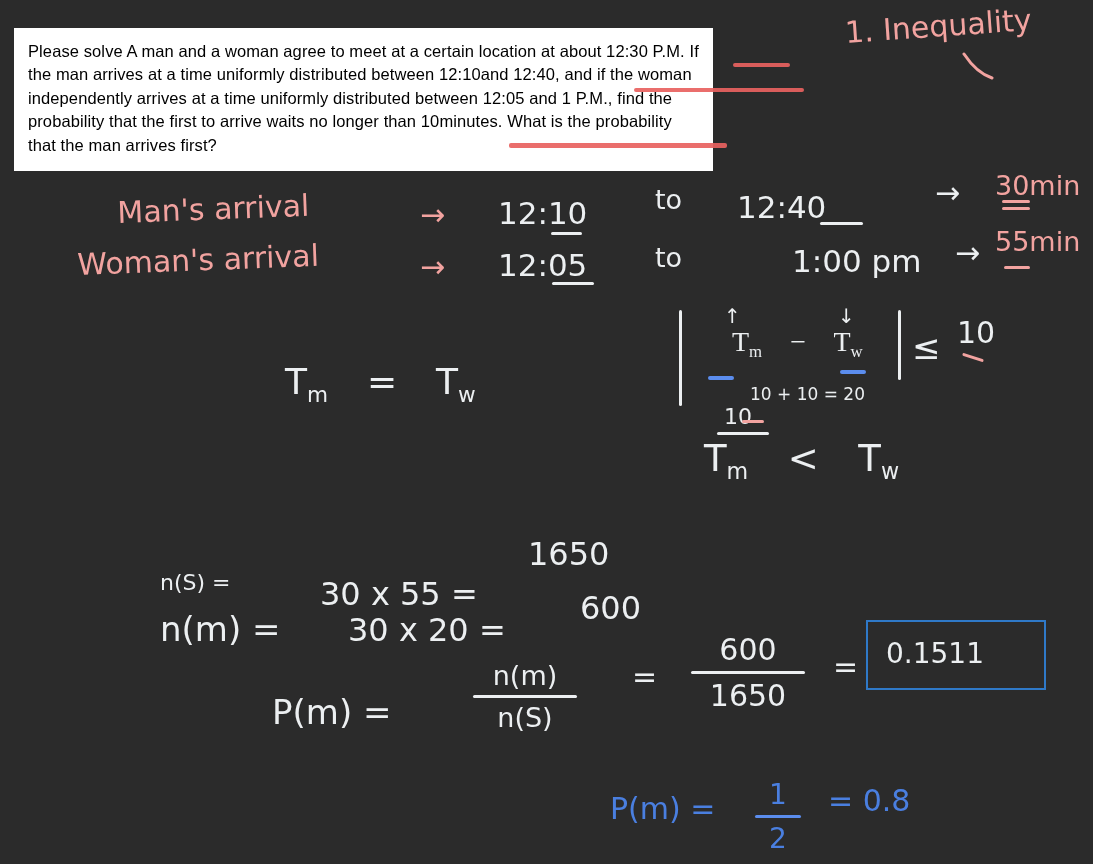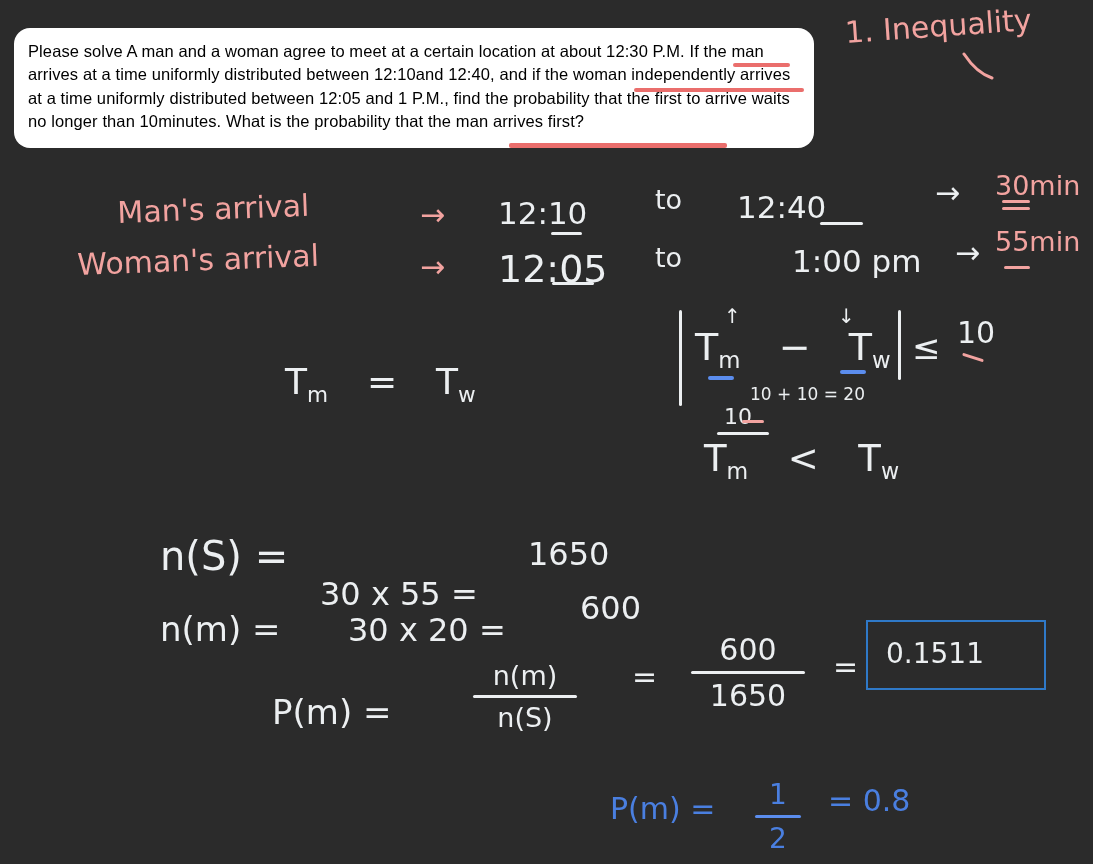--- a/index.html
+++ b/index.html
@@ -11,28 +11,27 @@
     font-family: "Liberation Sans", sans-serif;
     overflow: hidden;
     position: relative;
   }
 
   
   #problem-card {
     position: absolute;
     left: 14px;
     top: 28px;
-    width: 800px;
+    width: 699px;
     background: #ffffff;
     color: #000000;
     padding: 12px 14px 14px 14px;
     font-size: 16.5px;
     line-height: 1.42;
     letter-spacing: 0.1px;
-    border-radius: 16px;
   }
 
   
   .red-mark {
     position: absolute;
     background: #e8625f;
     border-radius: 2px;
     opacity: 0.92;
   }
 
@@ -161,21 +160,21 @@
 </div>
 <div class="bar bar-pink" style="left:1002px; top:200px; width:28px; height:3px;"></div>
 <div class="bar bar-pink" style="left:1002px; top:207px; width:28px; height:3px;"></div>
 
 <div class="hw hw-pink slant2" style="left:78px; top:250px; font-size:30px;">
   <span>Woman's arrival</span>
 </div>
 <div class="hw hw-pink" style="left:420px; top:252px; font-size:30px;">
   <span>→</span>
 </div>
-<div class="hw hw-white" style="left:498px; top:250px; font-size:38px;">
+<div class="hw hw-white" style="left:498px; top:250px; font-size:31px;">
   <span>12:05</span>
 </div>
 <div class="bar bar-white" style="left:552px; top:282px; width:42px; height:3px;"></div>
 
 <div class="hw hw-white" style="left:655px; top:244px; font-size:27px;">
   <span>to</span>
 </div>
 <div class="hw hw-white" style="left:792px; top:246px; font-size:31px;">
   <span>1:00 pm</span>
 </div>
@@ -199,21 +198,21 @@
 <div class="absbar" style="left:679px; top:310px; height:96px;"></div>
 <div class="absbar" style="left:898px; top:310px; height:70px;"></div>
 
 <div class="hw hw-white" style="left:724px; top:306px; font-size:20px;">
   <span>↑</span>
 </div>
 <div class="hw hw-white" style="left:838px; top:306px; font-size:20px;">
   <span>↓</span>
 </div>
 
-<div class="hw hw-white" style="left:695px; top:328px; font-size:38px;">
+<div class="hw hw-white" style="left:732px; top:328px; font-size:28px;font-family:Liberation Serif, serif;">
   <span>T</span><span class="sub">m</span>
   <span style="display:inline-block;width:14px;"></span>
   <span>−</span>
   <span style="display:inline-block;width:14px;"></span>
   <span>T</span><span class="sub">w</span>
 </div>
 
 <div class="hw hw-white" style="left:912px; top:330px; font-size:34px;">
   <span>≤</span>
 </div>
@@ -235,21 +234,21 @@
 <div class="bar bar-pink" style="left:742px; top:420px; width:22px; height:3px;"></div>
 
 <div class="hw hw-white" style="left:704px; top:440px; font-size:37px;">
   <span>T</span><span class="sub">m</span>
   <span style="display:inline-block;width:16px;"></span>
   <span>&lt;</span>
   <span style="display:inline-block;width:16px;"></span>
   <span>T</span><span class="sub">w</span>
 </div>
 
-<div class="hw hw-white" style="left:160px; top:536px; font-size:40px;">
+<div class="hw hw-white" style="left:160px; top:572px; font-size:22px;">
   <span>n(S) =</span>
 </div>
 <div class="hw hw-white" style="left:320px; top:542px; font-size:32px;margin-top:36px;">
   <span>30 x 55 =</span>
 </div>
 <div class="hw hw-white" style="left:528px; top:538px; font-size:32px;">
   <span>1650</span>
 </div>
 
 <div class="hw hw-white" style="left:160px; top:612px; font-size:34px;">

